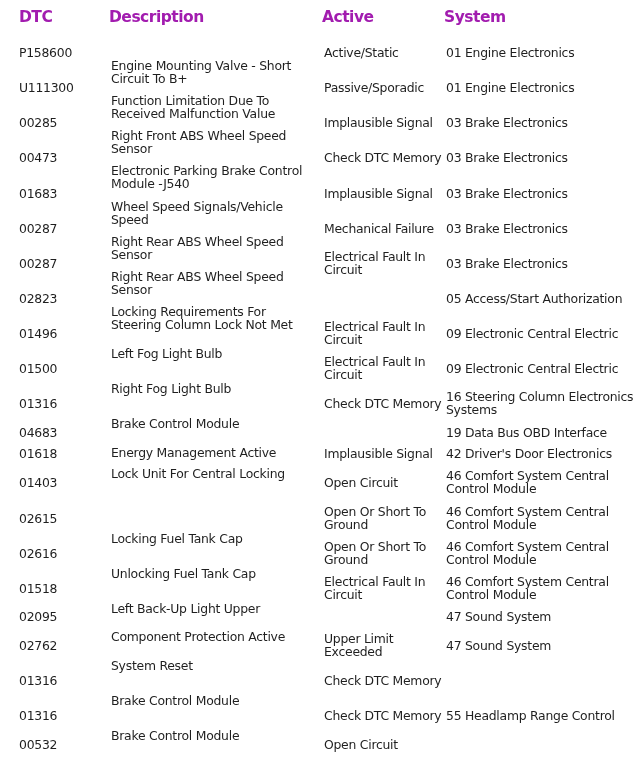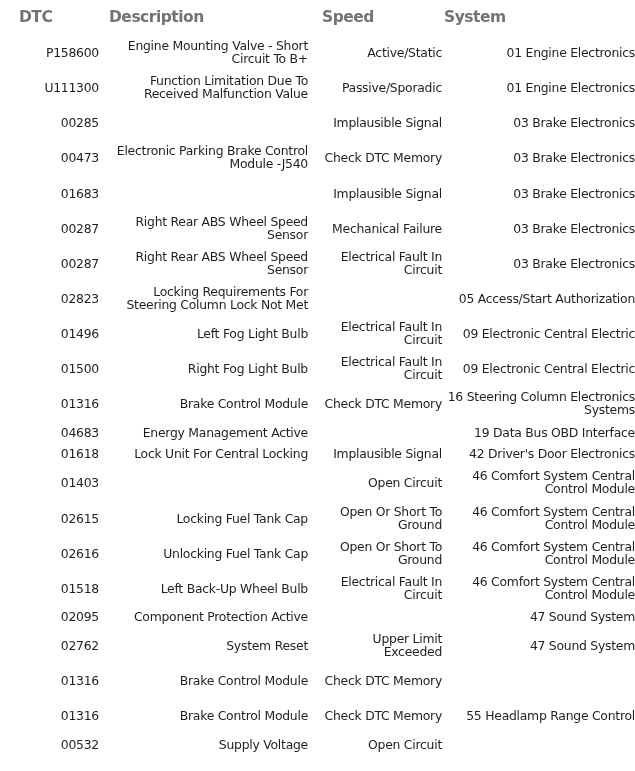--- a/index.html
+++ b/index.html
@@ -1,60 +1,62 @@
 <!DOCTYPE html>
 <html><head>
 <meta charset="utf-8">
 <style>
   html, body { margin: 0; padding: 0; background: #ffffff; }
   body { width: 635px; height: 771px; overflow: hidden; font-family: "DejaVu Sans", sans-serif; color: #1a1a1a; position: relative; }
-  .hdr { position: absolute; top: 8px; font-size: 15.5px; font-weight: bold; letter-spacing: -0.5px; color: #737373; }
-  .row { position: absolute; left: 0; width: 635px; text-align: right; }
+  .hdr { position: absolute; top: 8px; font-size: 15.5px; font-weight: bold; letter-spacing: -0.5px; color: #a21caf; }
+  .row { position: absolute; left: 0; width: 635px; }
   .cell { position: absolute; top: 50%; transform: translateY(-50%); font-size: 12.4px; line-height: 13px; letter-spacing: -0.25px; color: #1f1f1f; }
   .c-dtc { left: 19px; width: 80px; }
-  .c-desc { left: 103px; width: 205px; }
+  .c-desc { left: 111px; width: 205px; margin-top: 20px; }
   .c-state { left: 324px; width: 118px; }
   .c-sys { left: 446px; width: 189px; }
 </style>
 </head>
 <body>
 
 <div>
   <div>
     <span class="hdr" style="left:19px">DTC</span>
     <span class="hdr" style="left:109px">Description</span>
-    <span class="hdr" style="left:322px">Speed</span>
+    <span class="hdr" style="left:322px">Active</span>
     <span class="hdr" style="left:444px">System</span>
   </div>
 
   <div class="row" style="top:34px;height:35px">
     <span class="cell c-dtc">P158600</span>
     <span class="cell c-desc">Engine Mounting Valve - Short Circuit To B+</span>
     <span class="cell c-state">Active/Static</span>
     <span class="cell c-sys">01 Engine Electronics</span>
   </div>
   <div class="row" style="top:69px;height:35px">
     <span class="cell c-dtc">U111300</span>
     <span class="cell c-desc">Function Limitation Due To Received Malfunction Value</span>
     <span class="cell c-state">Passive/Sporadic</span>
     <span class="cell c-sys">01 Engine Electronics</span>
   </div>
   <div class="row" style="top:104px;height:35px">
     <span class="cell c-dtc">00285</span>
+    <span class="cell c-desc">Right Front ABS Wheel Speed Sensor</span>
     <span class="cell c-state">Implausible Signal</span>
     <span class="cell c-sys">03 Brake Electronics</span>
   </div>
   <div class="row" style="top:139px;height:36px">
     <span class="cell c-dtc">00473</span>
     <span class="cell c-desc">Electronic Parking Brake Control Module -J540</span>
     <span class="cell c-state">Check DTC Memory</span>
     <span class="cell c-sys">03 Brake Electronics</span>
   </div>
   <div class="row" style="top:175px;height:35px">
     <span class="cell c-dtc">01683</span>
+    <span class="cell c-desc">Wheel Speed Signals/Vehicle Speed</span>
     <span class="cell c-state">Implausible Signal</span>
     <span class="cell c-sys">03 Brake Electronics</span>
   </div>
   <div class="row" style="top:210px;height:35px">
     <span class="cell c-dtc">00287</span>
     <span class="cell c-desc">Right Rear ABS Wheel Speed Sensor</span>
     <span class="cell c-state">Mechanical Failure</span>
     <span class="cell c-sys">03 Brake Electronics</span>
   </div>
   <div class="row" style="top:245px;height:35px">
@@ -111,21 +113,21 @@
     <span class="cell c-sys">46 Comfort System Central Control Module</span>
   </div>
   <div class="row" style="top:535px;height:35px">
     <span class="cell c-dtc">02616</span>
     <span class="cell c-desc">Unlocking Fuel Tank Cap</span>
     <span class="cell c-state">Open Or Short To Ground</span>
     <span class="cell c-sys">46 Comfort System Central Control Module</span>
   </div>
   <div class="row" style="top:570px;height:35px">
     <span class="cell c-dtc">01518</span>
-    <span class="cell c-desc">Left Back-Up Wheel Bulb</span>
+    <span class="cell c-desc">Left Back-Up Light Upper</span>
     <span class="cell c-state">Electrical Fault In Circuit</span>
     <span class="cell c-sys">46 Comfort System Central Control Module</span>
   </div>
   <div class="row" style="top:605px;height:22px">
     <span class="cell c-dtc">02095</span>
     <span class="cell c-desc">Component Protection Active</span>
     <span class="cell c-state"></span>
     <span class="cell c-sys">47 Sound System</span>
   </div>
   <div class="row" style="top:627px;height:35px">
@@ -140,16 +142,15 @@
     <span class="cell c-state">Check DTC Memory</span>
   </div>
   <div class="row" style="top:697px;height:36px">
     <span class="cell c-dtc">01316</span>
     <span class="cell c-desc">Brake Control Module</span>
     <span class="cell c-state">Check DTC Memory</span>
     <span class="cell c-sys">55 Headlamp Range Control</span>
   </div>
   <div class="row" style="top:733px;height:21px">
     <span class="cell c-dtc">00532</span>
-    <span class="cell c-desc">Supply Voltage</span>
     <span class="cell c-state">Open Circuit</span>
   </div>
 </div>
 
 </body></html>

